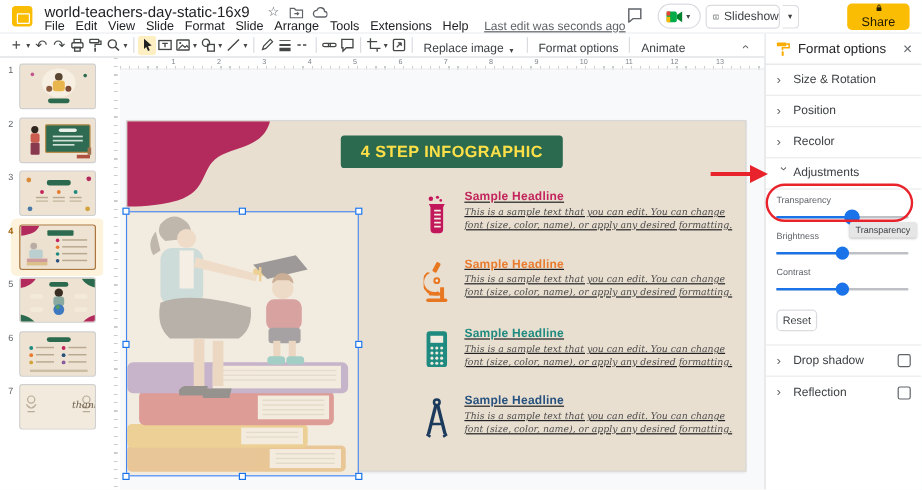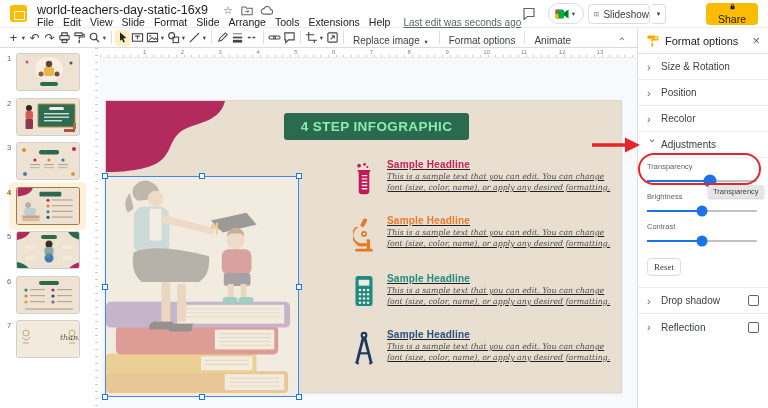--- a/index.html
+++ b/index.html
@@ -48,21 +48,21 @@
     background-size:3px 100%; background-repeat:no-repeat; background-position:9px 0; }
   .canvas { position:absolute; left:100px; top:48px; width:537px; height:360px; background:#f8f9fa; }
   .hruler { position:relative; width:537px; height:10px; background:#fff; border-bottom:1px solid #ececec;
     background-image:repeating-linear-gradient(90deg,#c9ccc9 0 1px, transparent 1px 7.6px);
     background-size:100% 3px; background-repeat:no-repeat; background-position:0 7px; }
   .rnum { position:absolute; top:0.5px; font-size:6px; color:#80868b; }
 
   
   .slide { position:absolute; left:5px; top:52px; width:517px; height:293px; background:#e9dfd0; border:1px solid #d8d8d8; box-shadow:0 1px 2px rgba(0,0,0,.08); }
   .blob { position:absolute; left:0; top:0; }
-  .banner { position:absolute; left:178px; top:12px; width:185px; height:27px; background:#2b6a4f; border-radius:3px; color:#86efac; font-weight:bold; font-size:13.5px; letter-spacing:.4px; display:flex; align-items:center; justify-content:center; }
+  .banner { position:absolute; left:178px; top:12px; width:185px; height:27px; background:#2b6a4f; border-radius:3px; color:#fde047; font-weight:bold; font-size:13.5px; letter-spacing:.4px; display:flex; align-items:center; justify-content:center; }
   .sel-box { position:absolute; left:-1px; top:75px; width:194px; height:221px; border:1.5px solid #4285f4; }
   .handle { position:absolute; width:6px; height:6px; background:#fff; border:1.5px solid #1a73e8; }
   .item { position:absolute; left:247px; width:258px; height:52px; display:flex;text-decoration:underline; }
   .item-icon { width:26px; padding-top:2px; flex:none; }
   .item-text { padding-left:8px; }
   .item-h { font-size:10px; font-weight:bold; letter-spacing:.2px; margin-bottom:2px; }
   .item-b { font-family:"DejaVu Serif", serif; font-style:italic; font-size:7.8px; line-height:1.4; color:#4c4c4c; width:226px; }
 
   
   .panel { position:absolute; left:637px; top:28px; width:131px; height:380px; background:#fff; border-left:1px solid #dadce0; }
@@ -73,21 +73,21 @@
   .chev { color:#5f6368; font-size:11px; width:14px; display:inline-block; }
   .chev.down { transform:rotate(90deg); transform-origin:45% 50%; width:14px; }
   .adj-body { height:130px; border-bottom:1px solid #ececec; padding-top:2px; }
   .sgroup { padding:2px 11px 0 9px; height:30px; }
   .slabel { font-size:7.5px; color:#5f6368; margin-bottom:3px; }
   .strack-wrap { position:relative; height:14px; }
   .strack { position:absolute; left:0; right:0; top:6px; height:2px; background:#bdc1c6; border-radius:1px; }
   .sfill { position:absolute; left:0; top:0; height:2px; background:#1a73e8; }
   .sthumb { position:absolute; top:7px; width:11px; height:11px; border-radius:50%; background:#1a73e8; transform:translate(-50%,-50%); }
   .sthumb.big { width:13px; height:13px; }
-  .reset-btn { margin:8px 0 0 9px; width:34px; height:18px; border:1px solid #dadce0; border-radius:4px; background:#fff; font-size:9px; color:#3c4043; font-family:Liberation Serif, serif; }
+  .reset-btn { margin:8px 0 0 9px; width:34px; height:18px; border:1px solid #dadce0; border-radius:4px; background:#fff; font-size:9px; color:#3c4043; font-family:Liberation Sans, sans-serif; }
   .checkbox { margin-left:auto; width:11px; height:11px; border:1.5px solid #5f6368; border-radius:2px; }
 
   
   .anno-rect { position:absolute; left:638px; top:153px; width:123px; height:32px; border:2.5px solid #e8232b; border-radius:16px; z-index:20; pointer-events:none; }
   .anno-arrow { position:absolute; left:592px; top:136px; z-index:20; }
   .anno-tip { position:absolute; left:708px; top:185px; background:#e6e6e6; border-radius:2px; padding:2px 5px; font-size:7.5px; color:#3c4043; z-index:21; box-shadow:0 1px 2px rgba(0,0,0,.2); }
 </style>
 </head>
 <body>
 

